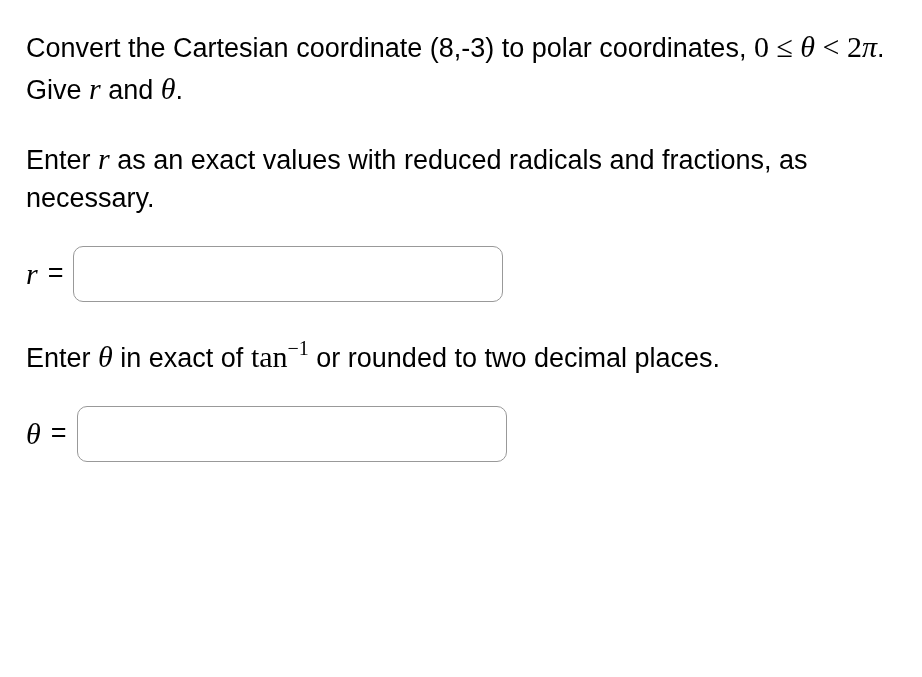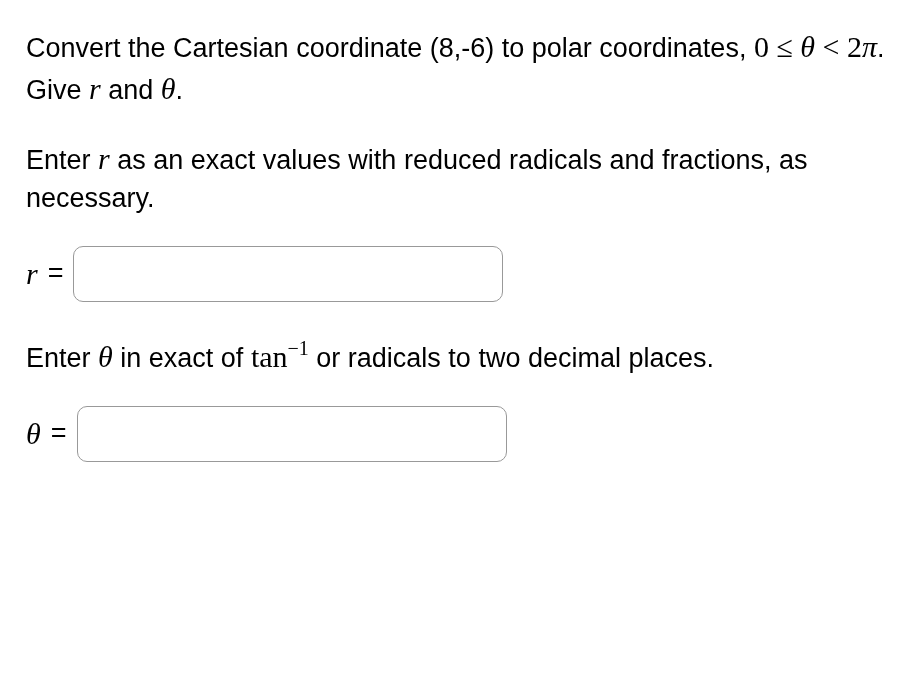--- a/index.html
+++ b/index.html
@@ -54,34 +54,34 @@
     font-size: 20px;
     vertical-align: super;
     position: relative;
     top: -2px;
   }
 </style>
 </head>
 <body>
 
 <div class="paragraph">
-  <span>Convert the Cartesian coordinate (8,-6) to polar coordinates, </span><span class="math-up">0</span><span class="math-up"> ≤ </span><span class="math-it">θ</span><span class="math-up"> &lt; </span><span class="math-up">2</span><span class="math-it">π</span><span>. Give </span><span class="math-it">r</span><span> and </span><span class="math-it">θ</span><span>.</span>
+  <span>Convert the Cartesian coordinate (8,-3) to polar coordinates, </span><span class="math-up">0</span><span class="math-up"> ≤ </span><span class="math-it">θ</span><span class="math-up"> &lt; </span><span class="math-up">2</span><span class="math-it">π</span><span>. Give </span><span class="math-it">r</span><span> and </span><span class="math-it">θ</span><span>.</span>
 </div>
 
 <div class="paragraph">
   <span>Enter </span><span class="math-it">r</span><span> as an exact values with reduced radicals and fractions, as necessary.</span>
 </div>
 
 <div class="row">
   <span class="label">r</span>
   <span class="eq">=</span>
   <input type="text" value="" style="">
 </div>
 
 <div class="paragraph">
-  <span>Enter </span><span class="math-it">θ</span><span> in exact of </span><span class="math-up">tan</span><span class="sup">−1</span><span> or radicals to two decimal places.</span>
+  <span>Enter </span><span class="math-it">θ</span><span> in exact of </span><span class="math-up">tan</span><span class="sup">−1</span><span> or rounded to two decimal places.</span>
 </div>
 
 <div class="row">
   <span class="label">θ</span>
   <span class="eq">=</span>
   <input type="text" value="" style="">
 </div>
 
 </body></html>

